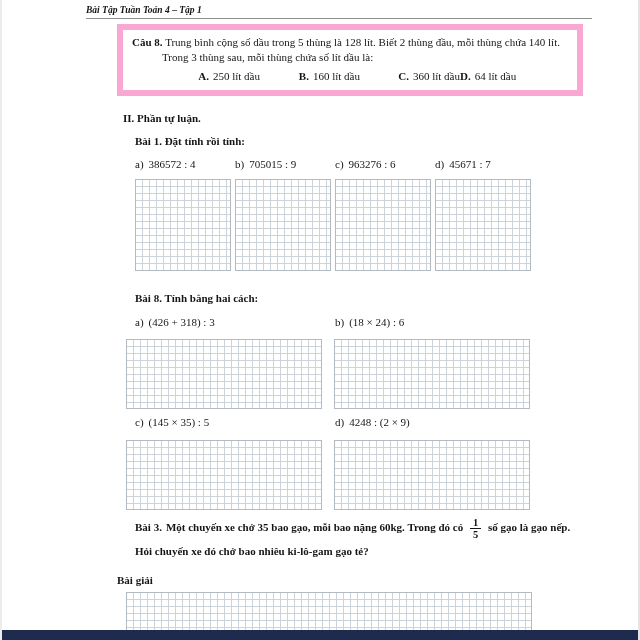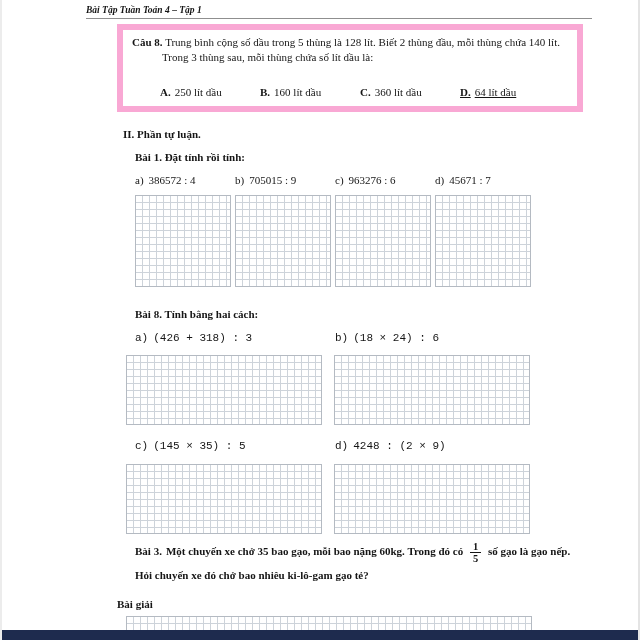--- a/index.html
+++ b/index.html
@@ -7,32 +7,32 @@
   body { font-family:"Liberation Serif","DejaVu Serif",serif; background:#ffffff; color:#151515; }
   .page { position:relative; width:640px; height:640px; background:#fff;
           border-left:2px solid #ececec; border-right:2px solid #e4e4e4; overflow:hidden; }
   .header { position:absolute; top:3px; left:84px; right:46px; text-align:left;
             font-size:9.5px; font-weight:700; font-style:italic;
             padding:2px 12px 3px 0; border-bottom:1px solid #8f8f8f; }
   .content { position:absolute; top:24px; left:115px; width:466px; font-size:11px; line-height:1.4; }
   .q8-box { border:6px solid #f9a8d4; padding:5px 8px 6px 9px; }
   .q8-para { padding-left:30px; text-indent:-30px; }
   .bold { font-weight:700; }
-  .options { display:flex; padding-left:28px; margin-top:19px; }
+  .options { display:flex; padding-left:28px; margin-top:3px;text-align:right; }
   .option { width:100px; }
-  .option:last-child { width:auto;text-decoration:underline; }
+  .option:last-child { width:auto; }
   .option b { margin-right:4px; }
   .section-title { font-weight:700; margin:15px 0 0 6px; }
   .ex-title { font-weight:700; margin:7px 0 0 18px; }
   .mt-lg { margin-top:20px; }
   .problems-4 { display:flex; margin:8px 0 0 18px; }
   .problems-4 .prob { width:100px; }
   .problems-2 { display:flex; margin:8px 0 0 18px; }
-  .problems-2 .prob { width:200px;font-family:Liberation Mono, monospace; }
-  .mt-md { margin-top:14px; }
+  .problems-2 .prob { width:200px; }
+  .mt-md { margin-top:6px; }
   .prob .p-label { margin-right:5px; }
   .grids-4 { display:flex; gap:4px; margin:7px 0 0 18px; }
   .grids-4 .grid { width:96px; height:92px; }
   .grids-2 { display:flex; gap:12px; margin:9px 0 0 9px; }
   .grids-2 .grid { width:196px; height:70px; }
   .grid { border:1px solid #b4bac2;
           background-image:
             linear-gradient(to right,#cdd3da 1px,transparent 1px),
             linear-gradient(to bottom,#cdd3da 1px,transparent 1px);
           background-size:7px 7px; background-position:-1px -1px; }

